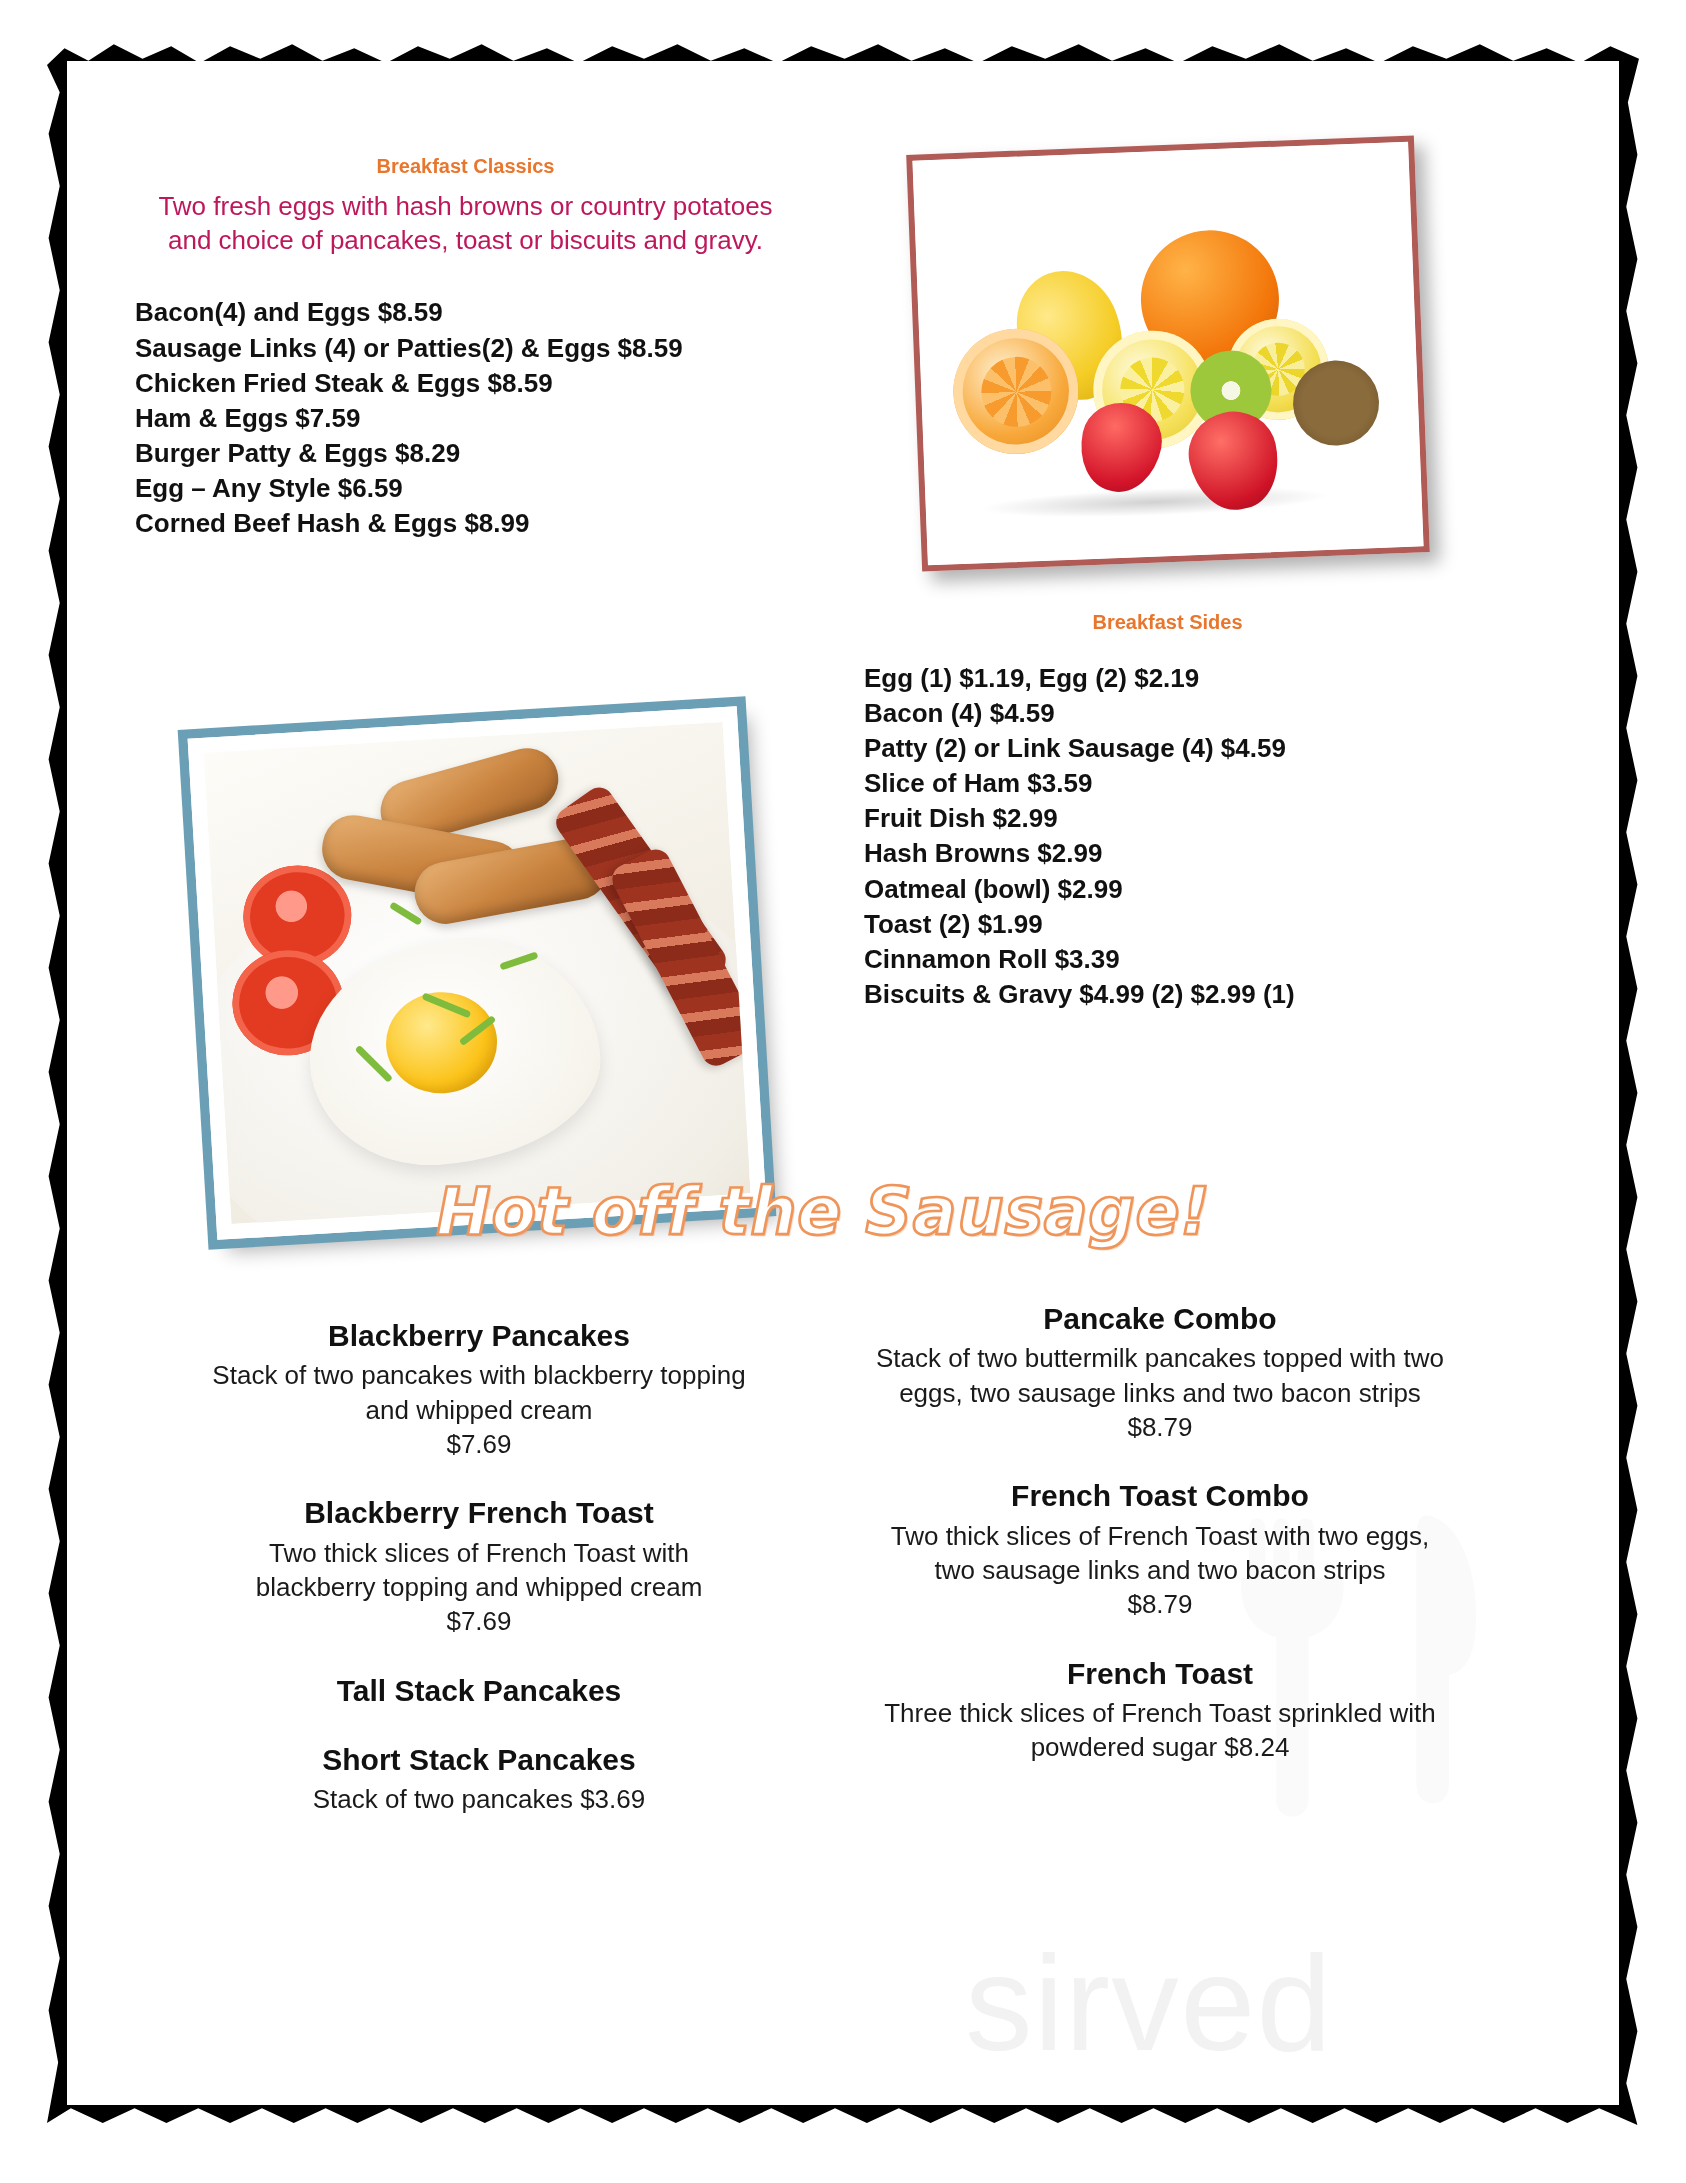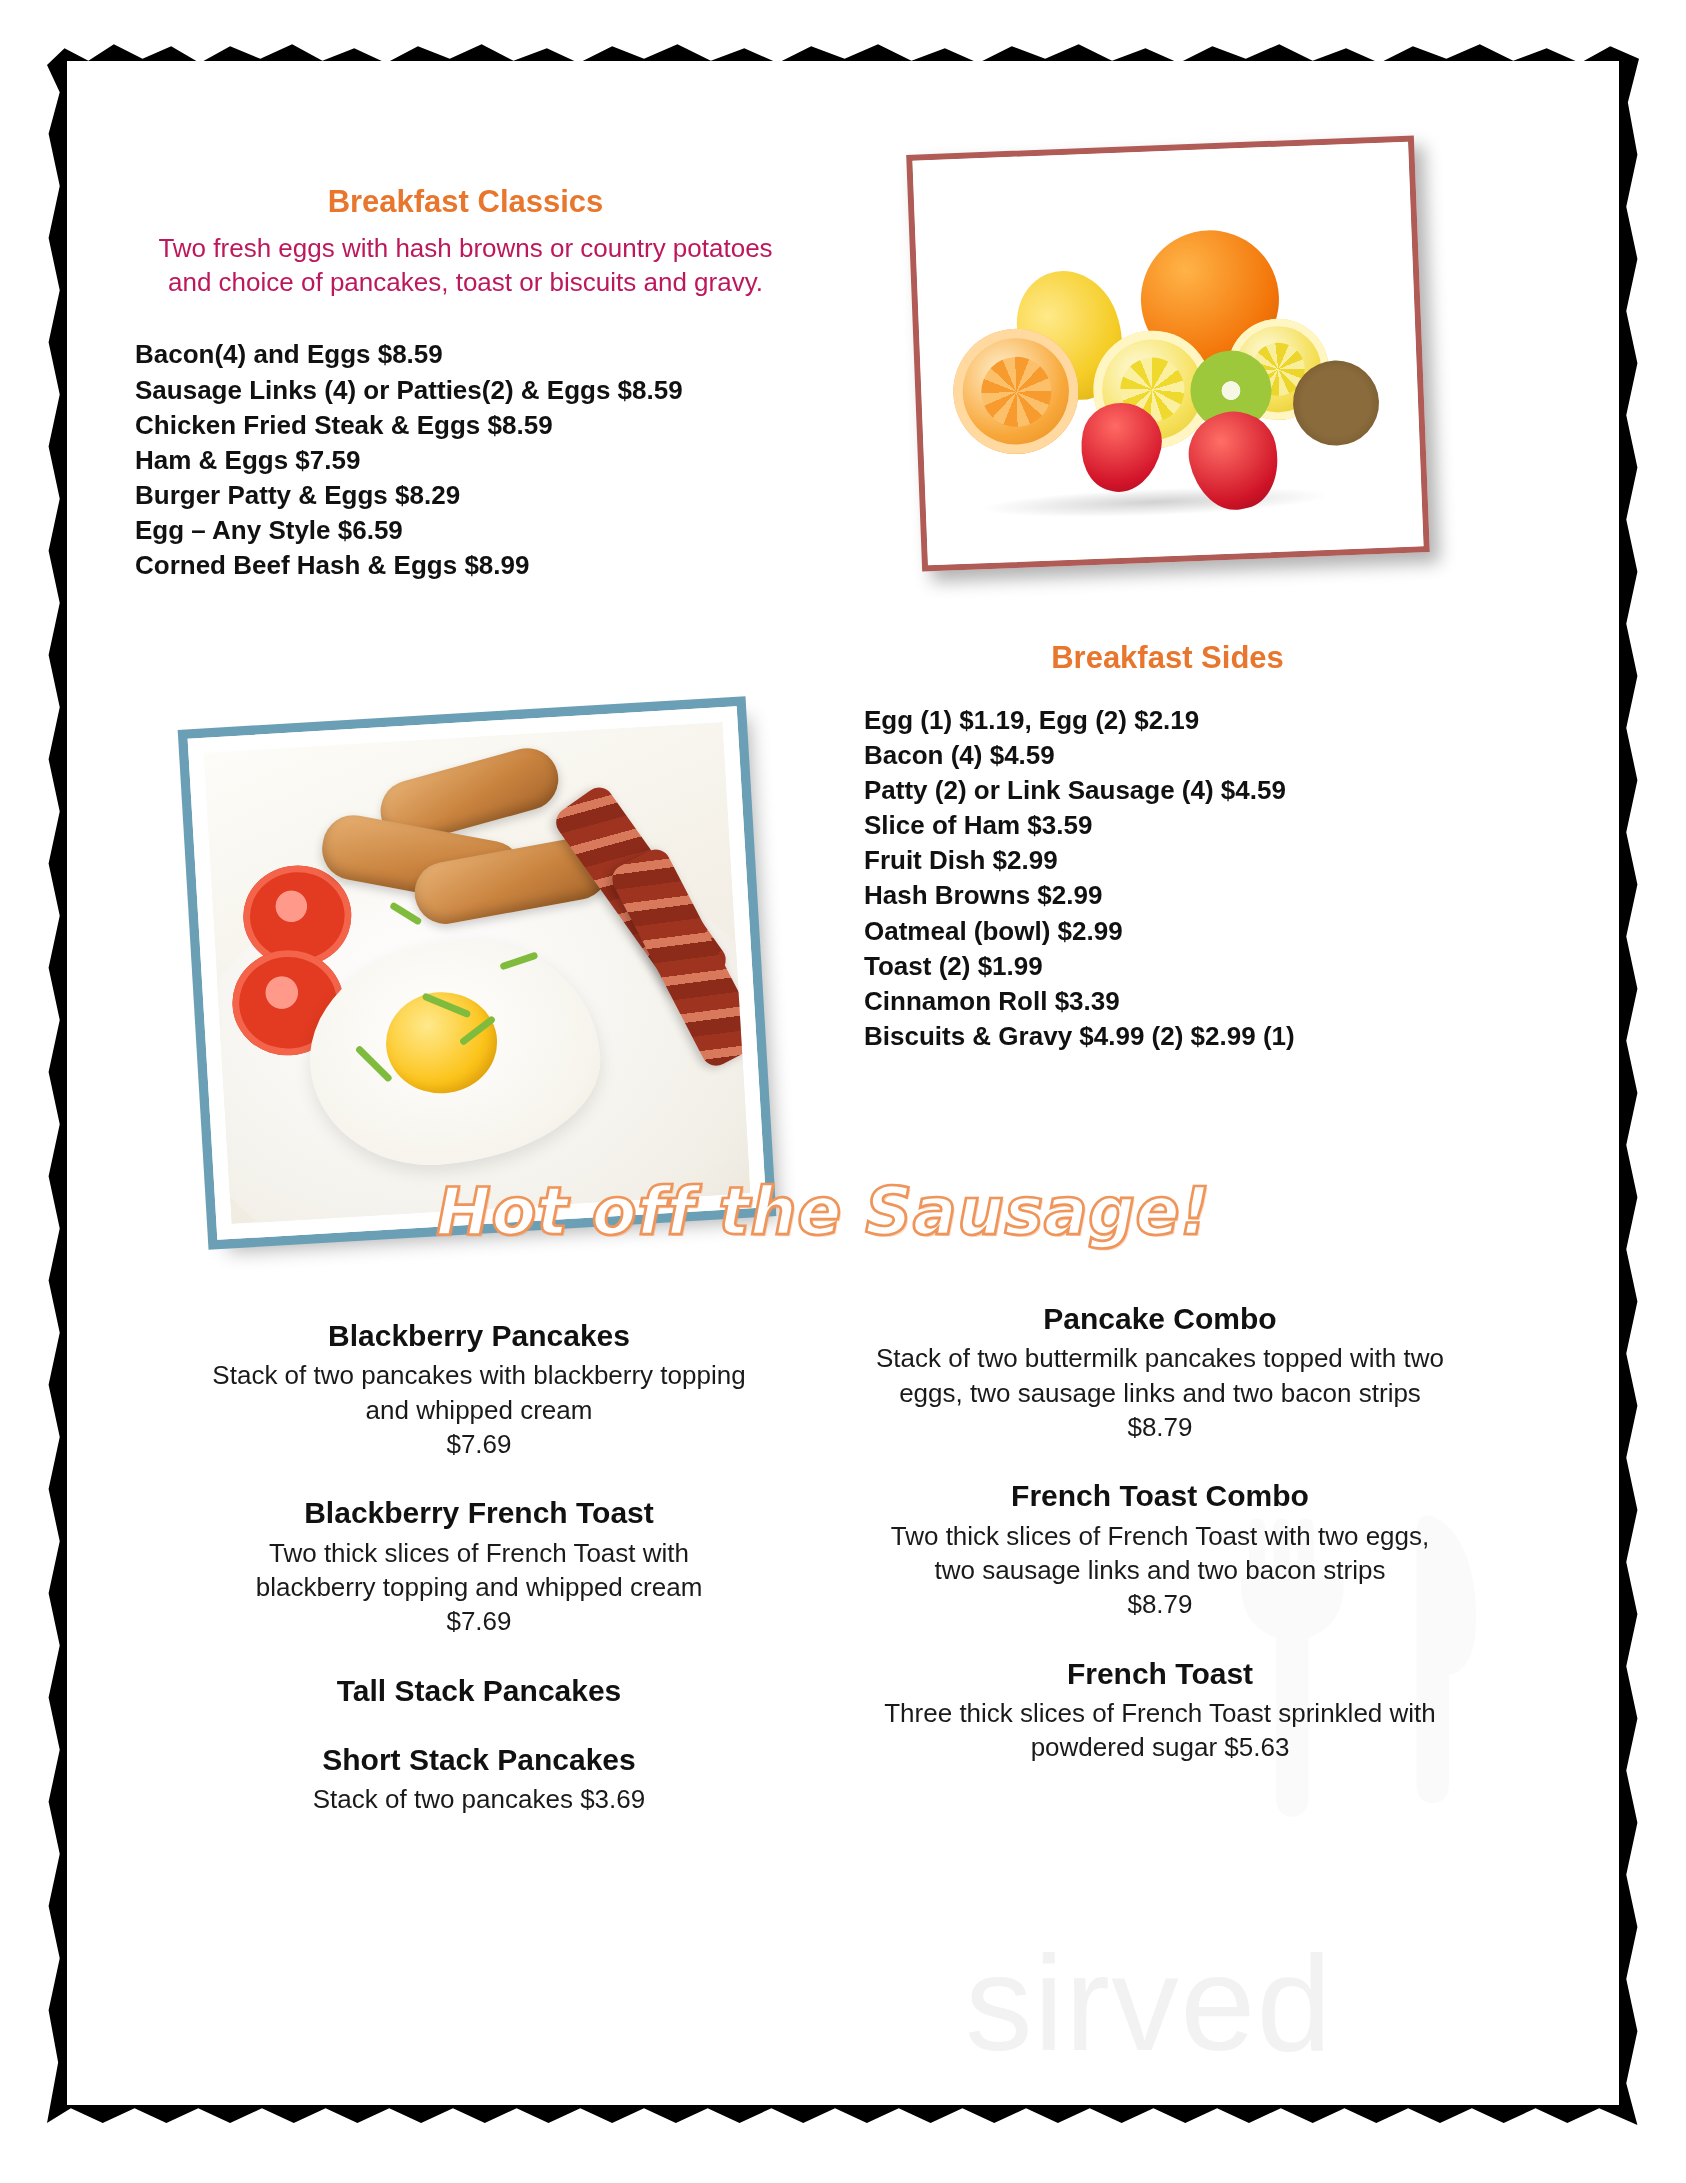--- a/index.html
+++ b/index.html
@@ -86,23 +86,22 @@
     top: 1505px;
     width: 283px;
     height: 324px;
     opacity: 0.35;
   }
 
   
   .section-title {
     color: #E8762C;
     font-weight: bold;
-    font-size: 31px;
+    font-size: 20px;
     text-align: center;
-    margin-top: 29px;
   }
   .desc {
     font-size: 26px;
     color: #be185d;
     text-align: center;
     line-height: 1.32;
   }
   .item-line {
     font-size: 26px;
     font-weight: bold;
@@ -440,16 +439,16 @@
     <div class="dish-desc">Stack of two buttermilk pancakes topped with two eggs, two sausage links and two bacon strips</div>
     <div class="dish-desc">$8.79</div>
   </div>
   <div class="dish">
     <div class="dish-name">French Toast Combo</div>
     <div class="dish-desc">Two thick slices of French Toast with two eggs, two sausage links and two bacon strips</div>
     <div class="dish-desc">$8.79</div>
   </div>
   <div class="dish">
     <div class="dish-name">French Toast</div>
-    <div class="dish-desc">Three thick slices of French Toast sprinkled with powdered sugar     $5.63</div>
+    <div class="dish-desc">Three thick slices of French Toast sprinkled with powdered sugar     $8.24</div>
   </div>
 </div>
 
 
 </body></html>

